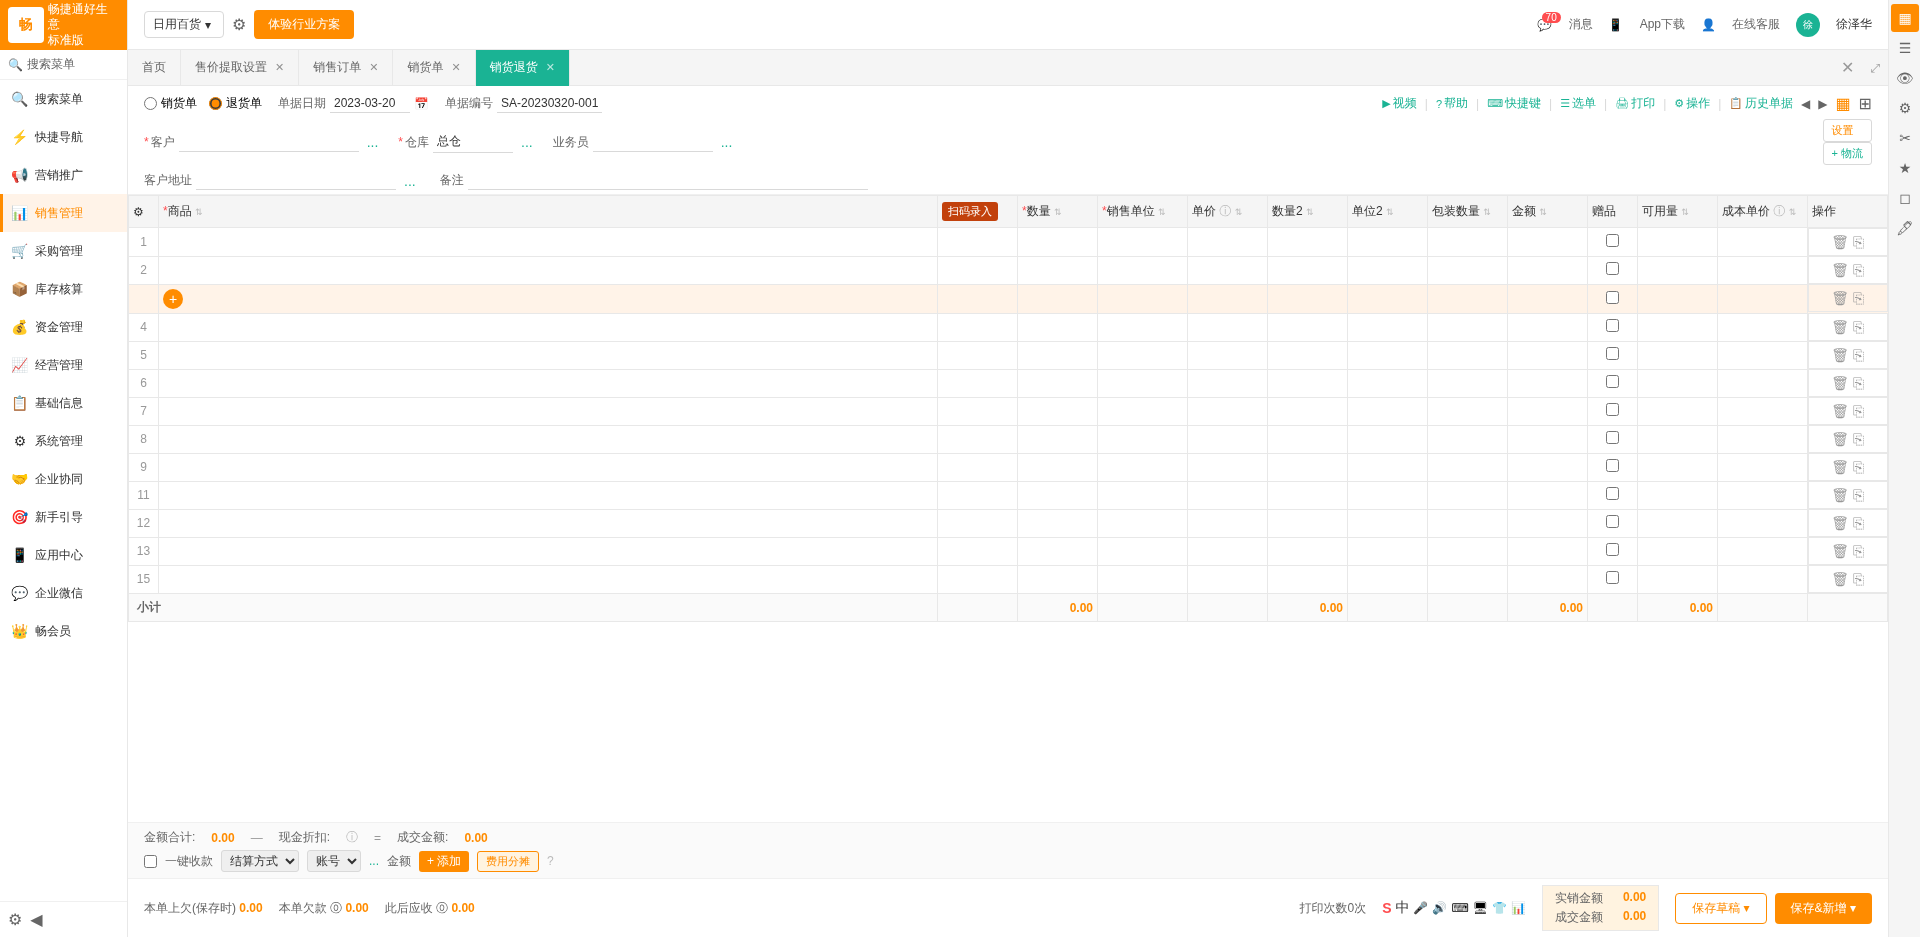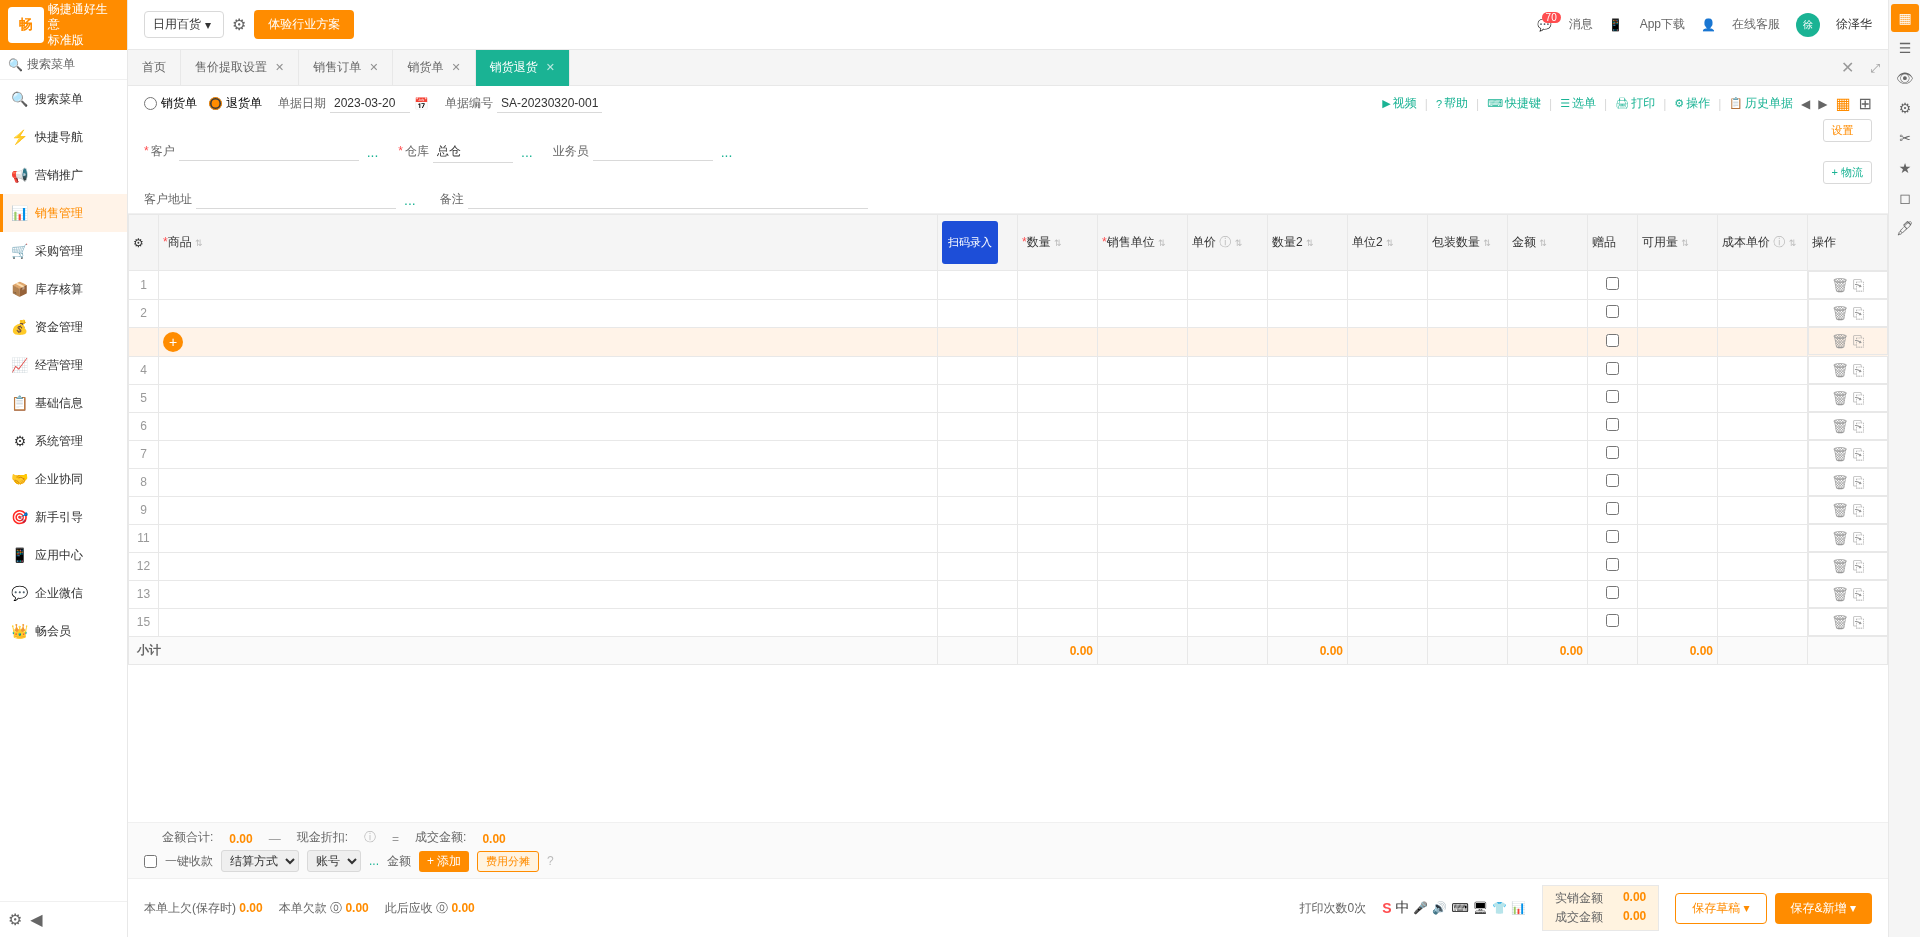--- a/index.html
+++ b/index.html
@@ -54,21 +54,21 @@
     thead tr { background: #f5f5f5; }
     th { padding: 6px 4px; text-align: left; color: #333; font-weight: normal; border: 1px solid #e8e8e8; white-space: nowrap; font-size: 12px; position: relative; }
     td { padding: 4px; border: 1px solid #e8e8e8; color: #333; font-size: 12px; height: 28px; }
     tr.highlighted { background: #fff3e8; }
     tr.highlighted td { background: #fff3e8; }
     .row-num { color: #999; text-align: center; width: 30px; }
     .add-row-btn { width: 20px; height: 20px; background: #ff8c00; color: #fff; border: none; border-radius: 50%; cursor: pointer; display: flex; align-items: center; justify-content: center; font-size: 14px; }
     .checkbox-cell { text-align: center; }
     .table-footer { background: #fafafa; font-weight: bold; }
     .table-footer td { color: #ff8c00; }
-    .scan-btn { background: #1d4ed8; color: #fff; border: none; border-radius: 3px; padding: 14px 6px; cursor: pointer; font-size: 11px; white-space: nowrap; font-family: Liberation Mono, monospace; }
+    .scan-btn { background: #c2410c; color: #fff; border: none; border-radius: 3px; padding: 2px 6px; cursor: pointer; font-size: 11px; white-space: nowrap; font-family: Liberation Mono, monospace; }
     .delete-icon { color: #999; cursor: pointer; font-size: 14px; }
     .copy-icon { color: #999; cursor: pointer; font-size: 14px; }
 
     
     .bottom-form { padding: 6px 16px; border-top: 1px solid #f0f0f0; flex-shrink: 0; background: #fafafa; }
     .save-draft-btn { background: #fff; border: 1px solid #ff8c00; color: #ff8c00; border-radius: 4px; padding: 6px 16px; cursor: pointer; }
     .save-new-btn { background: #ff8c00; color: #fff; border: none; border-radius: 4px; padding: 6px 16px; cursor: pointer; }
 
     
     .right-sidebar { width: 32px; background: #f5f5f5; display: flex; flex-direction: column; gap: 2px; padding: 4px 2px; border-left: 1px solid #e8e8e8; }
@@ -273,21 +273,21 @@
         <div class="form-field">
           <span class="form-label required">仓库</span>
           <span class="form-value">总仓</span>
           <span class="form-dots">...</span>
         </div>
         <div class="form-field">
           <span class="form-label">业务员</span>
           <input class="form-input" style="width: 120px;">
           <span class="form-dots">...</span>
         </div>
-        <div style="margin-left:auto; display:flex; flex-direction:column; gap:19px;">
+        <div style="margin-left:auto; display:flex; flex-direction:column; gap:0;">
           <button class="settings-btn">设置</button>
           <button class="logistics-btn">+ 物流</button>
         </div>
       </div>
 
       <div style="display:flex; align-items:center; gap:20px; margin-top:6px;">
         <div class="form-field">
           <span class="form-label">客户地址</span>
           <input class="form-input" style="width: 200px;">
           <span class="form-dots">...</span>
@@ -616,21 +616,21 @@
               <td style="text-align:right; color:#ff8c00;">0.00</td>
               <td></td>
               <td></td>
             </tr>
           </tfoot>
         </table>
       </div>
     </div>
 
     <div class="bottom-form">
-      <div style="display:flex; align-items:flex-end; gap:16px; flex-wrap:wrap;margin-left:18px;">
+      <div style="display:flex; align-items:center; gap:16px; flex-wrap:wrap;">
         <span style="color:#666;">金额合计:</span>
         <span style="color:#ff8c00; font-weight:bold;">0.00</span>
         <span style="color:#999;">—</span>
         <span style="color:#666;">现金折扣:</span>
         <span style="color:#bbb;">ⓘ</span>
         <span style="color:#999;">=</span>
         <span style="color:#666;">成交金额:</span>
         <span style="color:#ff8c00; font-weight:bold;">0.00</span>
       </div>
       <div style="display:flex; align-items:center; gap:8px; margin-top:4px;">

